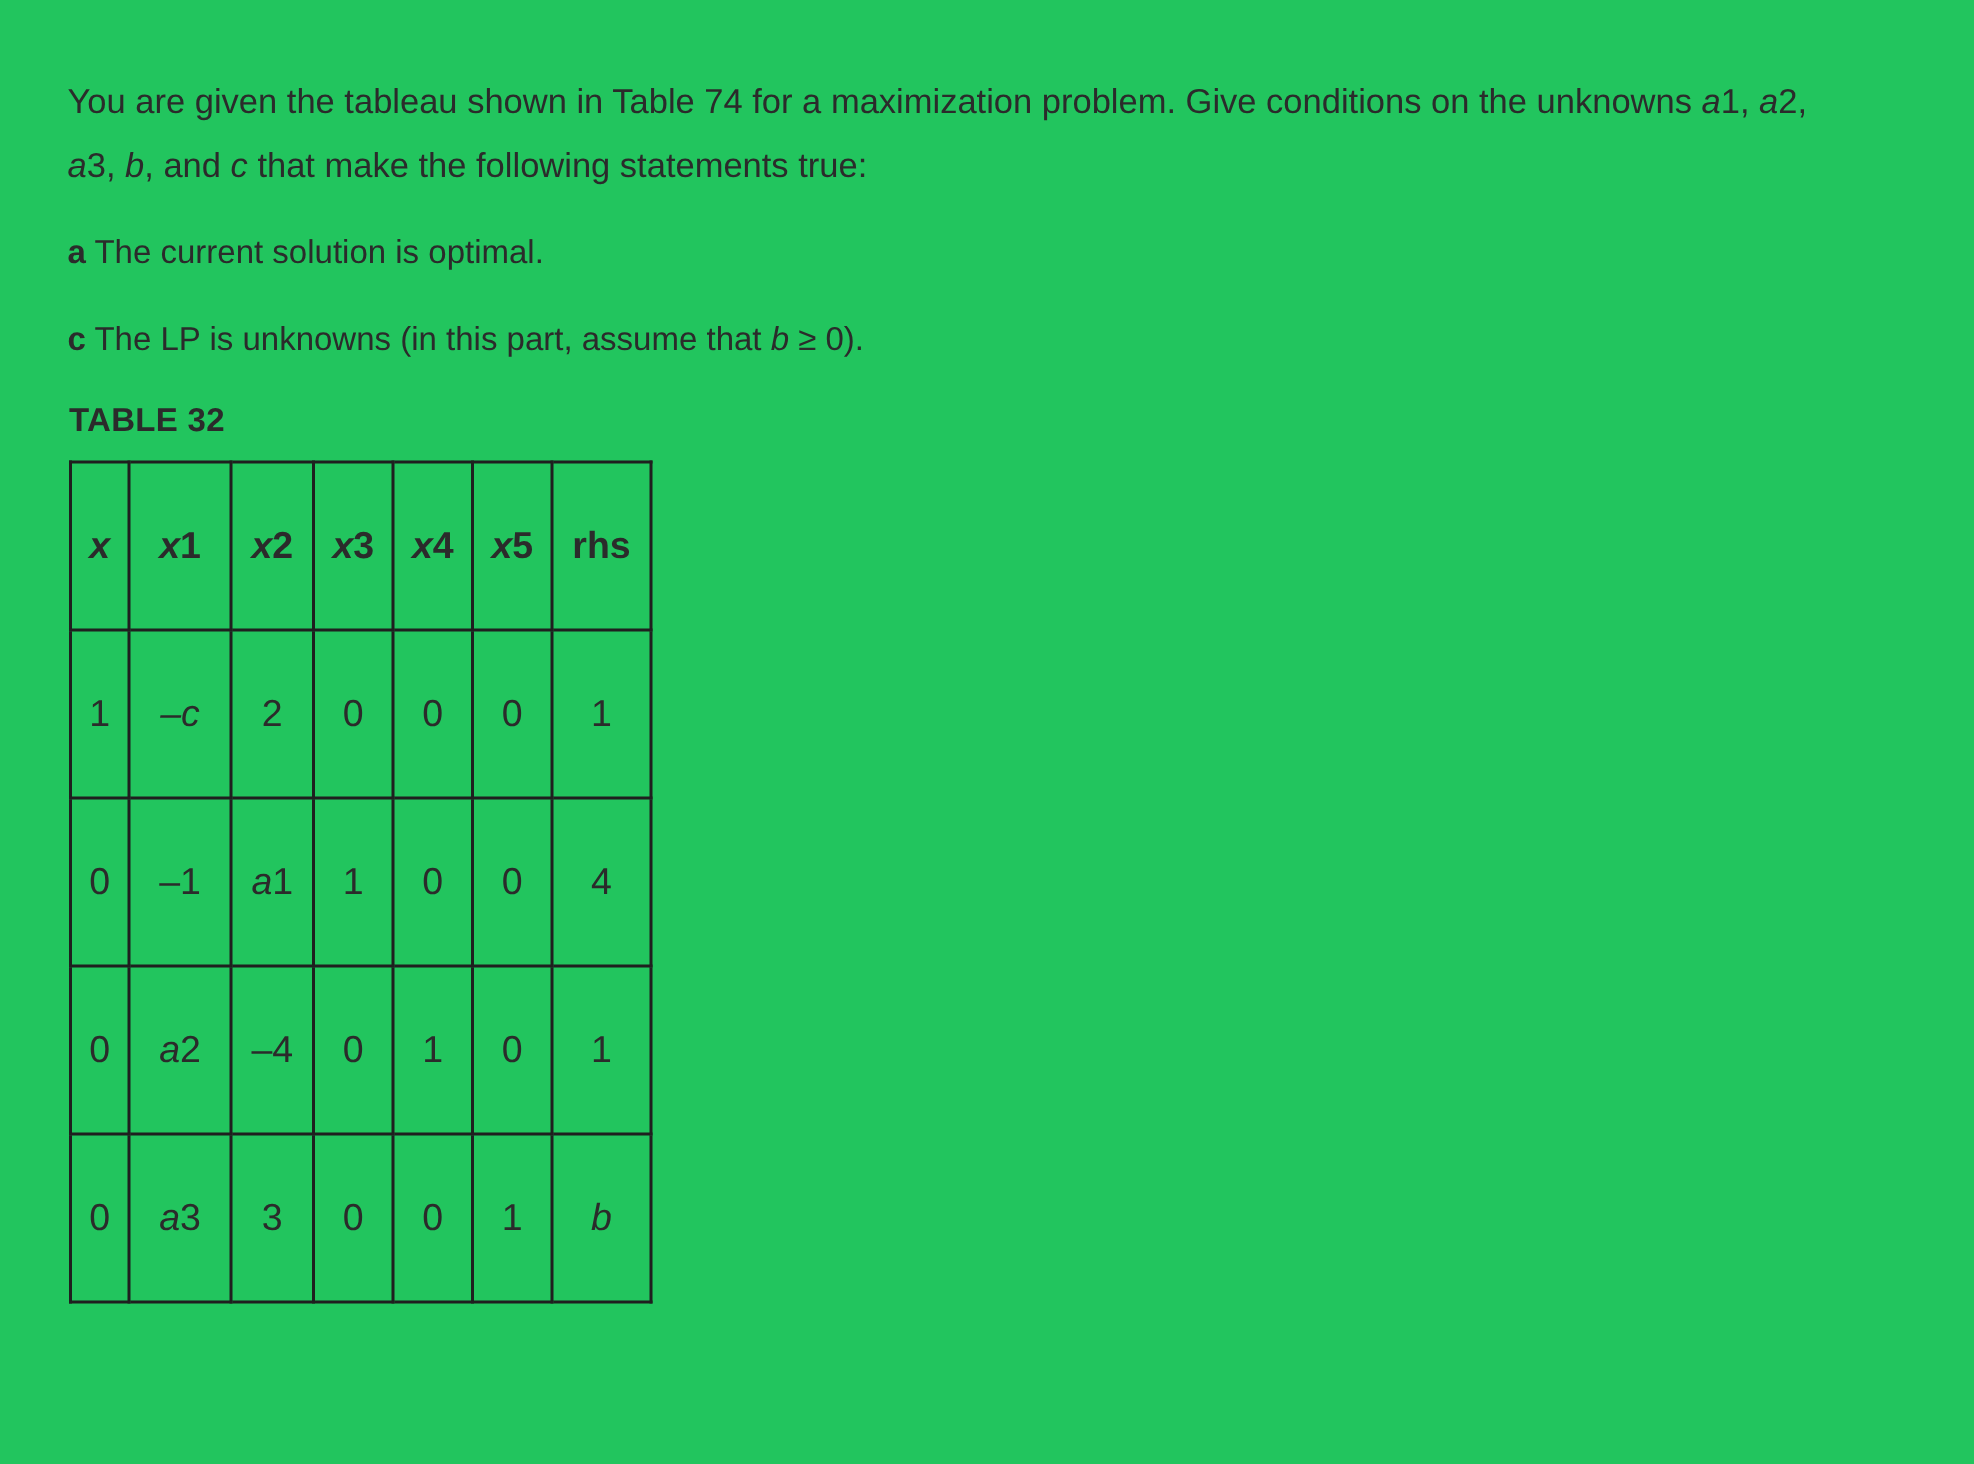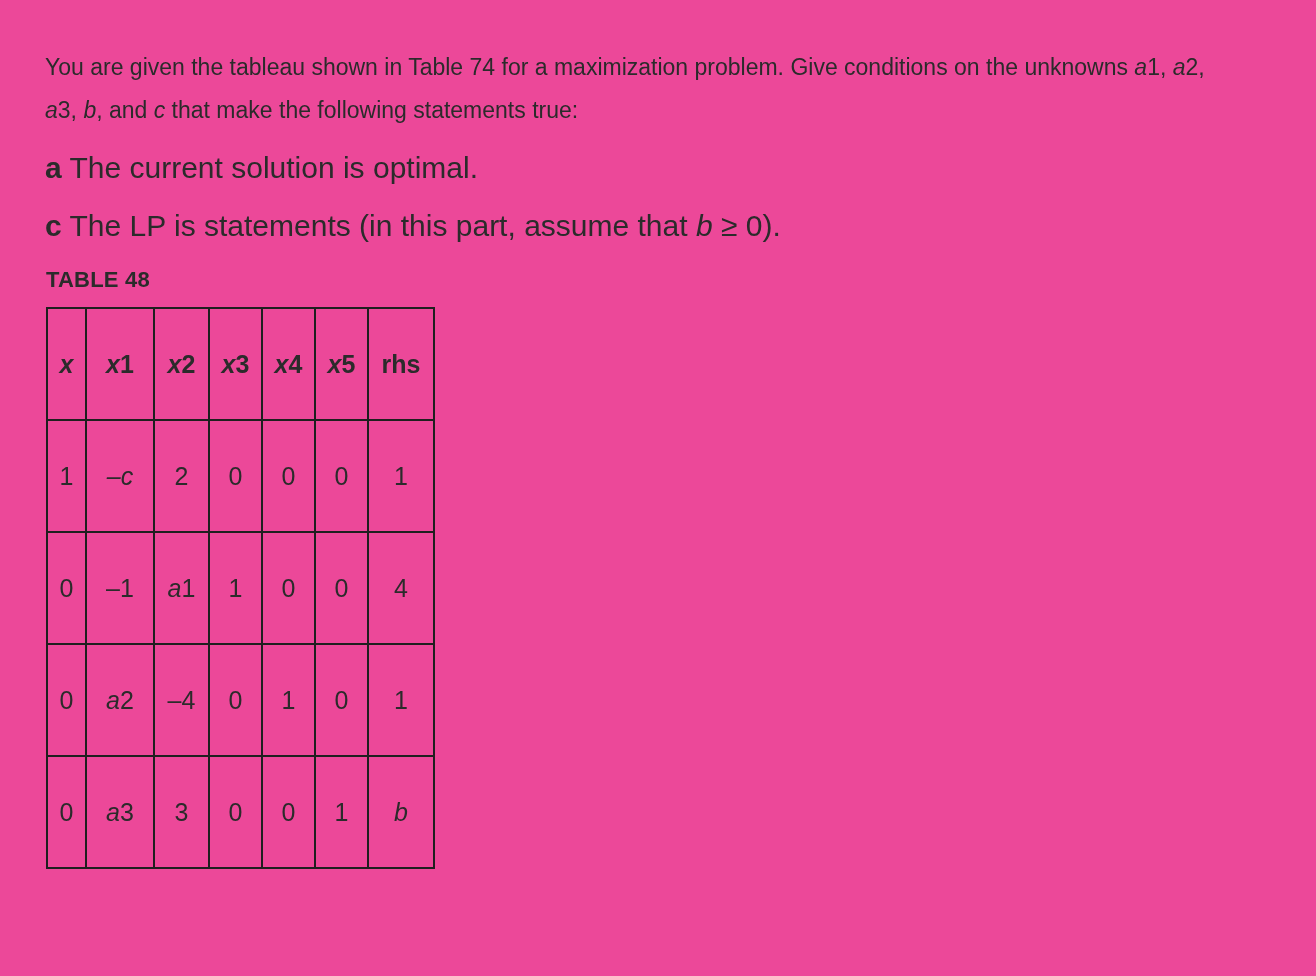--- a/index.html
+++ b/index.html
@@ -11,37 +11,37 @@
     width: 1316px;
     height: 976px;
     font-family: "Liberation Sans", sans-serif;
     color: #2b2b2b;
     overflow: hidden;
   }
   .page {
     position: relative;
     width: 1316px;
     height: 976px;
-    background: #ec4899;
+    background: #22c55e;
   }
   .content {
     position: absolute;
     left: 45px;
     top: 46px;
     width: 1200px;
   }
   .intro {
     font-size: 23px;
     line-height: 43px;
     margin: 0 0 14px 0;
     max-width: 1195px;
     color: #2b2b2b;
   }
   .statement {
-    font-size: 30px;
+    font-size: 22px;
     line-height: 43px;
     margin: 0 0 15px 0;
     color: #2b2b2b;
   }
   .statement .lbl {
     font-weight: bold;
   }
   .var {
     font-style: italic;
   }
@@ -100,24 +100,24 @@
     </p>
 
     <p class="statement">
       <span class="lbl">a</span>
       <span>The current solution is optimal.</span>
     </p>
 
 
     <p class="statement">
       <span class="lbl">c</span>
-      <span>The LP is statements (in this part, assume that </span><span class="var">b</span><span> ≥ 0).</span>
+      <span>The LP is unknowns (in this part, assume that </span><span class="var">b</span><span> ≥ 0).</span>
     </p>
 
-    <div class="table-caption">TABLE 48</div>
+    <div class="table-caption">TABLE 32</div>
 
     <table class="tableau">
       <colgroup>
         <col class="c0">
           <col class="c1">
           <col class="c2">
           <col class="c3">
           <col class="c4">
           <col class="c5">
           <col class="c6">

